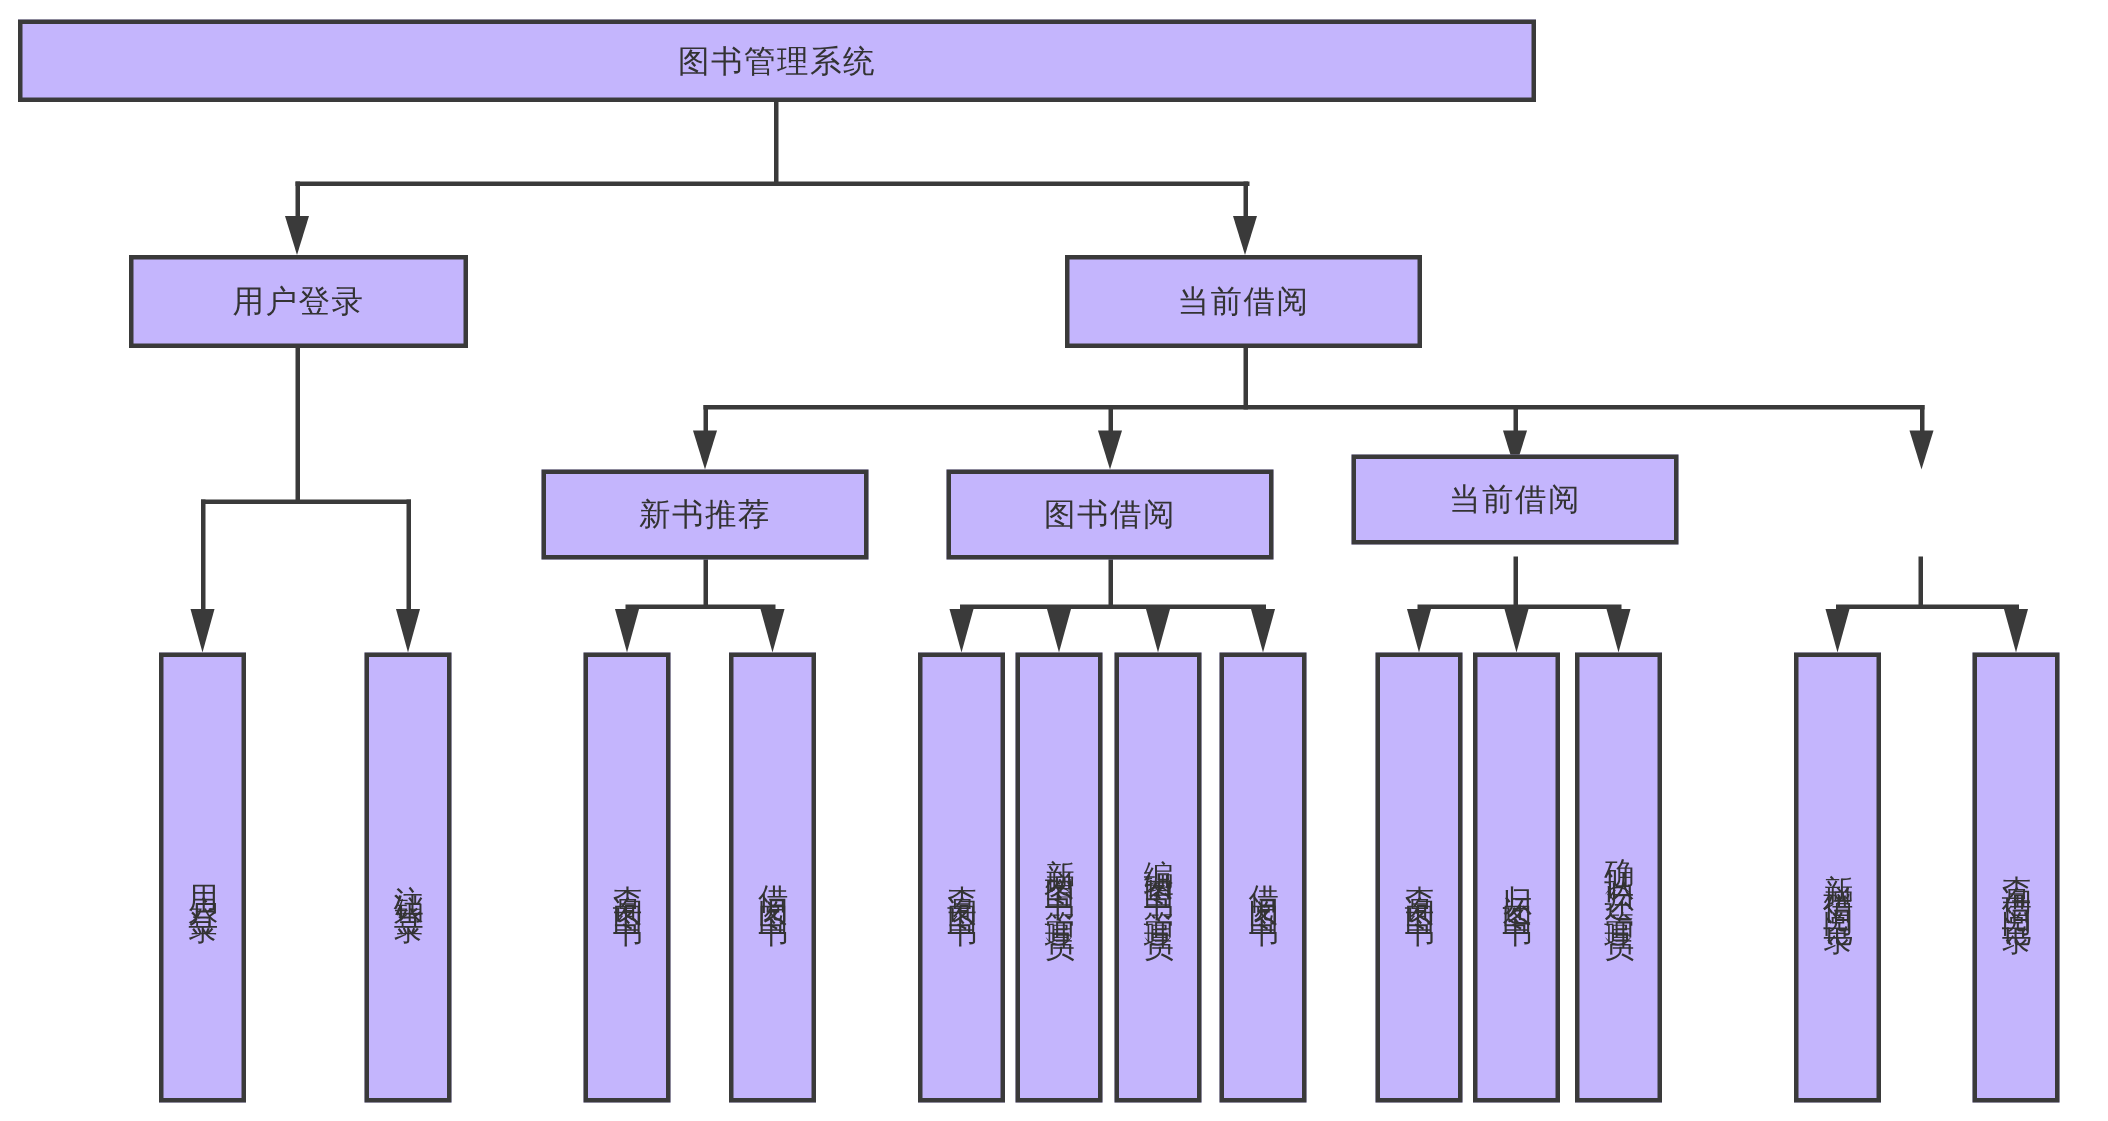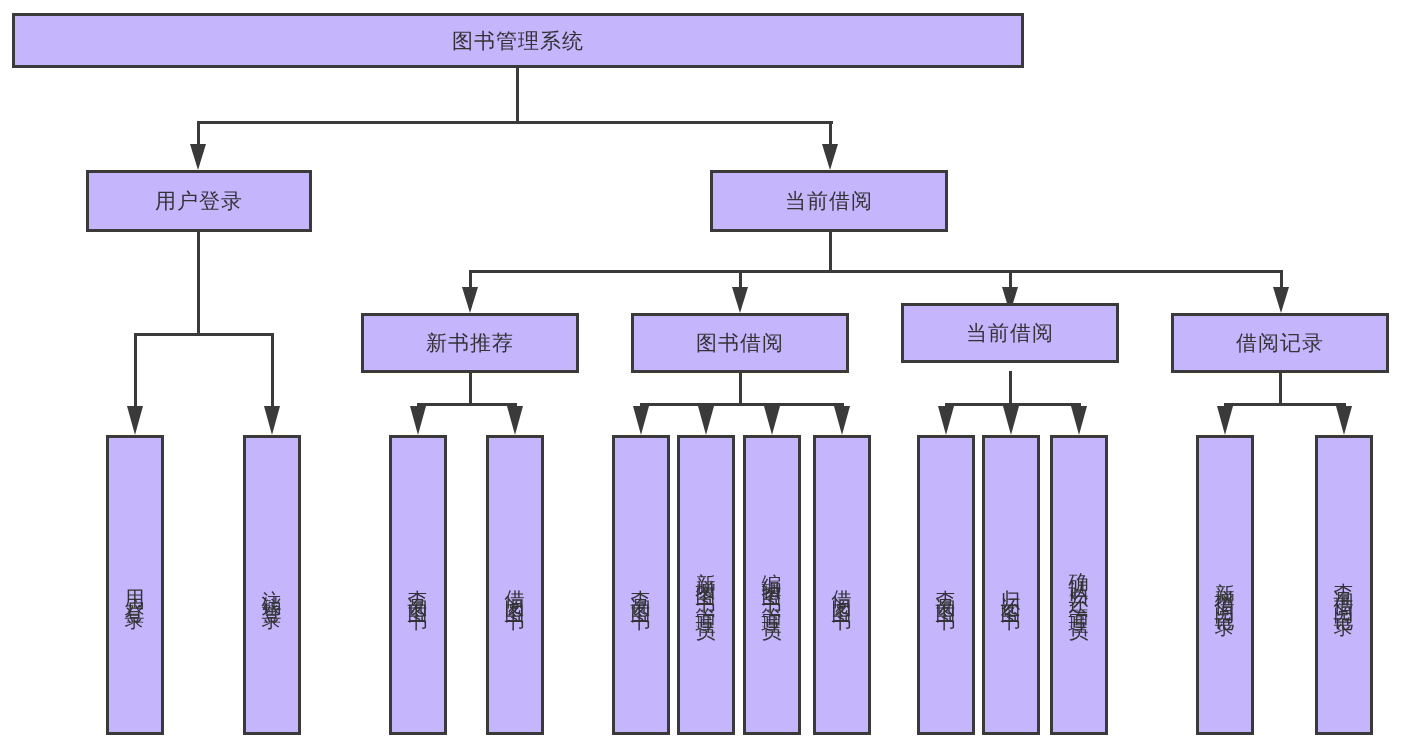--- a/index.html
+++ b/index.html
@@ -83,21 +83,20 @@
   <div class="ar leaf" style="left:1336px;top:406px"></div>
 
   <div class="box" style="left:12px;top:13px;width:1012px;height:55px">图书管理系统</div>
 
   <div class="box" style="left:86px;top:170px;width:226px;height:62px">用户登录</div>
   <div class="box" style="left:710px;top:170px;width:238px;height:62px">当前借阅</div>
 
   <div class="box" style="left:361px;top:313px;width:218px;height:60px">新书推荐</div>
   <div class="box" style="left:631px;top:313px;width:218px;height:60px">图书借阅</div>
   <div class="box" style="left:901px;top:303px;width:218px;height:60px">当前借阅</div>
-  <div class="box" style="left:1171px;top:313px;width:218px;height:60px">借阅记录</div>
 
   <div class="box vbox" style="left:106px;top:435px;width:58px;height:300px">用户登录</div>
   <div class="box vbox" style="left:243px;top:435px;width:58px;height:300px">注销登录</div>
 
   <div class="box vbox" style="left:389px;top:435px;width:58px;height:300px">查询图书</div>
   <div class="box vbox" style="left:486px;top:435px;width:58px;height:300px">借阅图书</div>
 
   <div class="box vbox" style="left:612px;top:435px;width:58px;height:300px">查询图书</div>
   <div class="box vbox" style="left:677px;top:435px;width:58px;height:300px">新增图书（管理员）</div>
   <div class="box vbox" style="left:743px;top:435px;width:58px;height:300px">编辑图书（管理员）</div>

